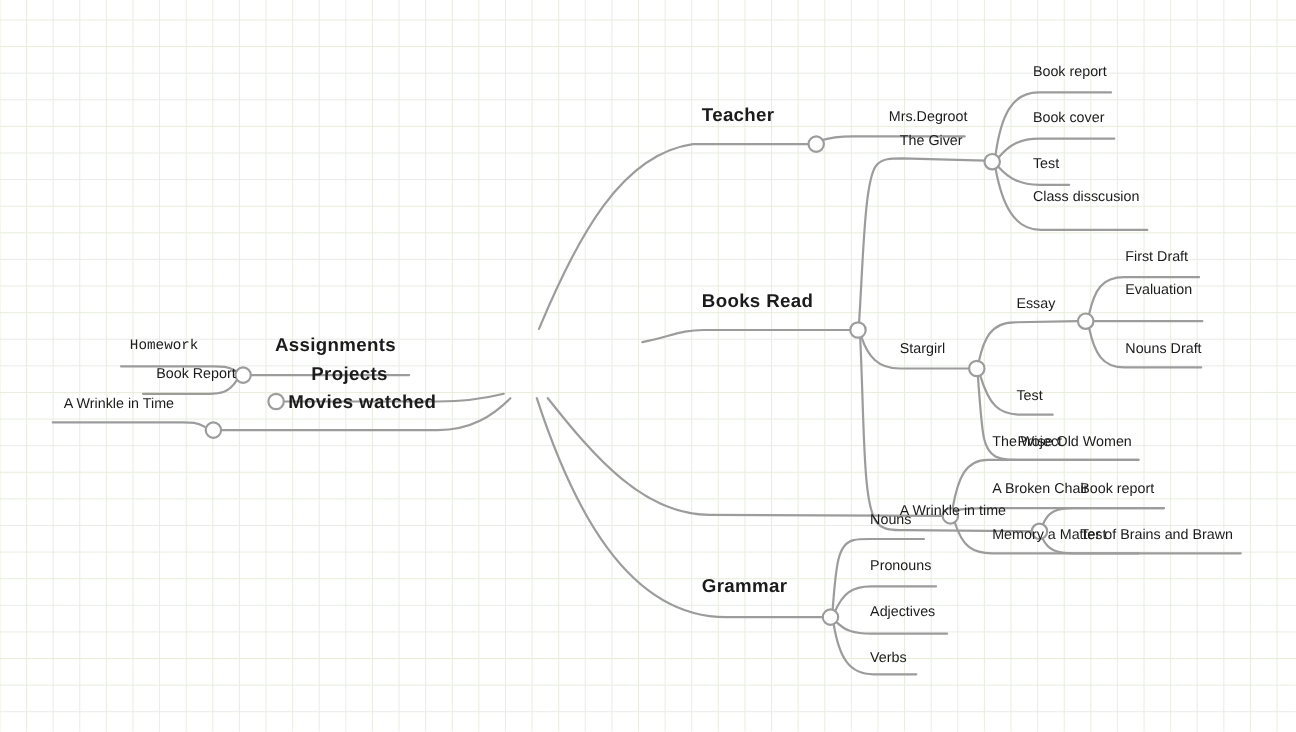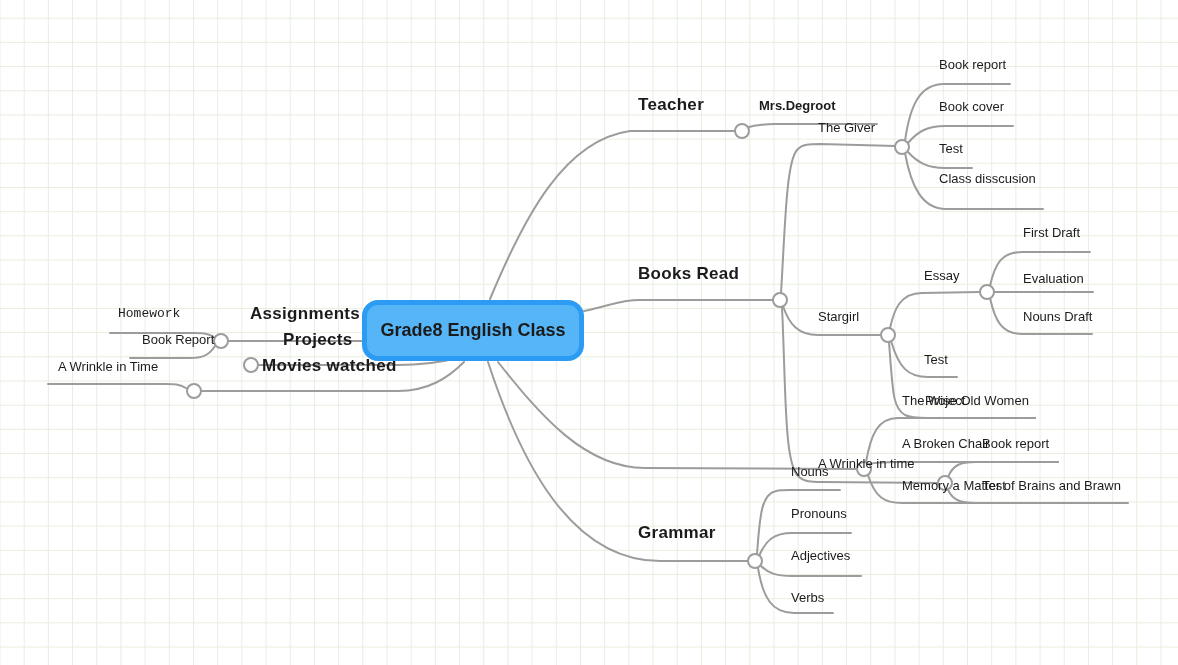--- a/index.html
+++ b/index.html
@@ -89,41 +89,40 @@
       <circle cx="251" cy="365" r="7" fill="#ffffff" stroke="#9c9c9c" stroke-width="2"></circle>
       <circle cx="194" cy="391" r="7" fill="#ffffff" stroke="#9c9c9c" stroke-width="2"></circle>
     </svg>
   <div id="labels">
       <div class="lbl branch" style="left: 638px; top: 96px;">Teacher</div>
       <div class="lbl branch" style="left: 638px; top: 265px;">Books Read</div>
       <div class="lbl branch" style="left: 638px; top: 524px;">Grammar</div>
       <div class="lbl branch" style="left: 250px; top: 305px;">Assignments</div>
       <div class="lbl branch" style="left: 283px; top: 331px;">Projects</div>
       <div class="lbl branch" style="left: 227px; top: 357px; margin-left: 35px;">Movies watched</div>
-      <div class="lbl child" style="left: 759px; top: 99px; font-weight: bold;">Mrs.Degroot</div>
+      <div class="lbl child" style="left: 808px; top: 99px;">Mrs.Degroot</div>
       <div class="lbl child" style="left: 818px; top: 121px;">The Giver</div>
       <div class="lbl child" style="left: 939px; top: 58px;">Book report</div>
       <div class="lbl child" style="left: 939px; top: 100px;">Book cover</div>
       <div class="lbl child" style="left: 939px; top: 142px;">Test</div>
       <div class="lbl child" style="left: 939px; top: 172px;">Class disscusion</div>
       <div class="lbl child" style="left: 818px; top: 310px;">Stargirl</div>
       <div class="lbl child" style="left: 924px; top: 269px;">Essay</div>
       <div class="lbl child" style="left: 924px; top: 353px;">Test</div>
       <div class="lbl child" style="left: 925px; top: 394px;">Project</div>
       <div class="lbl child" style="left: 1023px; top: 226px;">First Draft</div>
-      <div class="lbl child" style="left: 1023px; top: 272px;">Evaluation</div>
+      <div class="lbl child" style="left: 1023px; top: 256px;">Evaluation</div>
       <div class="lbl child" style="left: 1023px; top: 310px;">Nouns Draft</div>
       <div class="lbl child" style="left: 818px; top: 457px;">A Wrinkle in time</div>
       <div class="lbl child" style="left: 982px; top: 437px;">Book report</div>
       <div class="lbl child" style="left: 982px; top: 479px;">Test</div>
       <div class="lbl child" style="left: 902px; top: 394px; text-align: center;">The Wise Old Women</div>
       <div class="lbl child" style="left: 902px; top: 437px;">A Broken Chair</div>
       <div class="lbl child" style="left: 902px; top: 479px;">Memory a Matter of Brains and Brawn</div>
       <div class="lbl child" style="left: 791px; top: 465px;">Nouns</div>
       <div class="lbl child" style="left: 791px; top: 507px;">Pronouns</div>
       <div class="lbl child" style="left: 791px; top: 549px;">Adjectives</div>
       <div class="lbl child" style="left: 791px; top: 591px;">Verbs</div>
       <div class="lbl child" style="left: 118px; top: 307px; font-family: Liberation Mono, monospace;">Homework</div>
       <div class="lbl child" style="left: 142px; top: 333px;">Book Report</div>
       <div class="lbl child" style="left: 58px; top: 360px;">A Wrinkle in Time</div>
     </div>
-  <div id="central" style="left: 362px; top: 300px; width: 222px; height: 61px;">Grade8 English Class</div>
 </div>
 
 </body></html>

